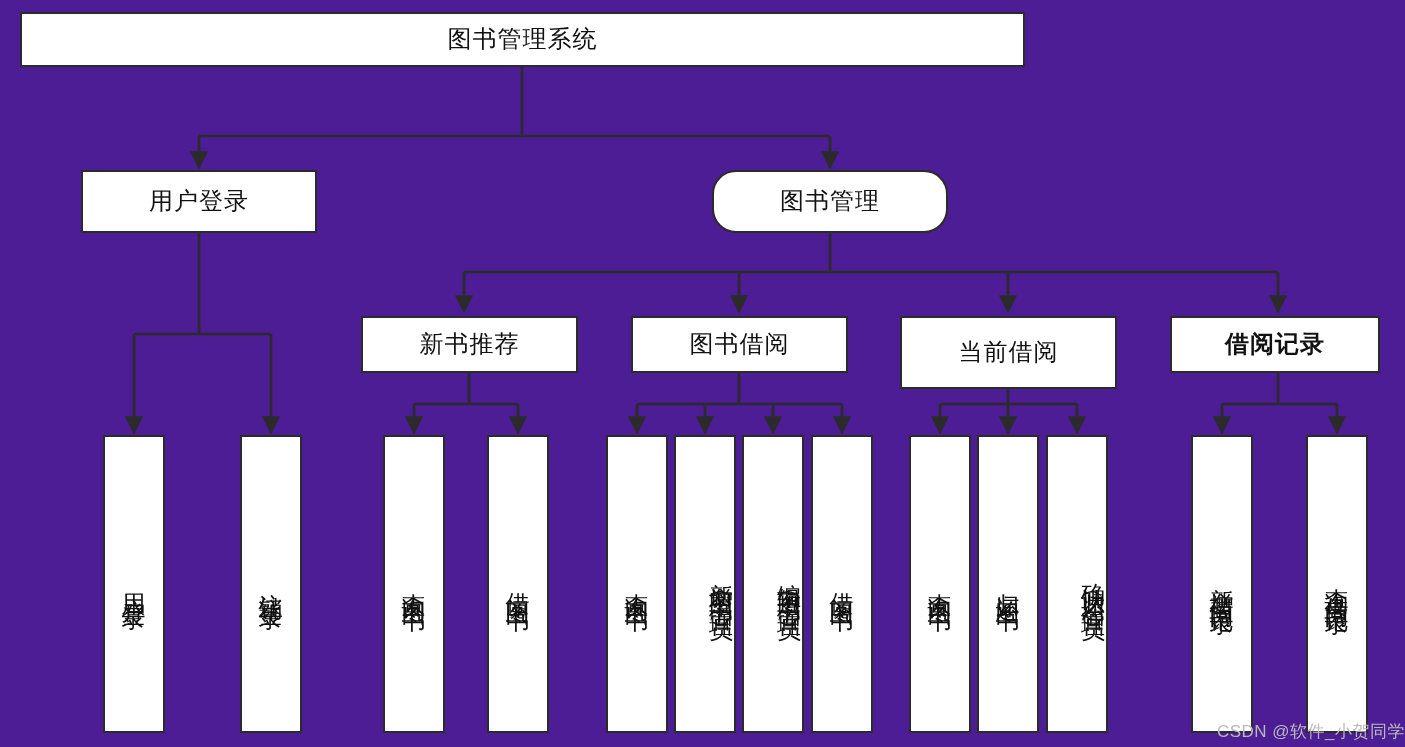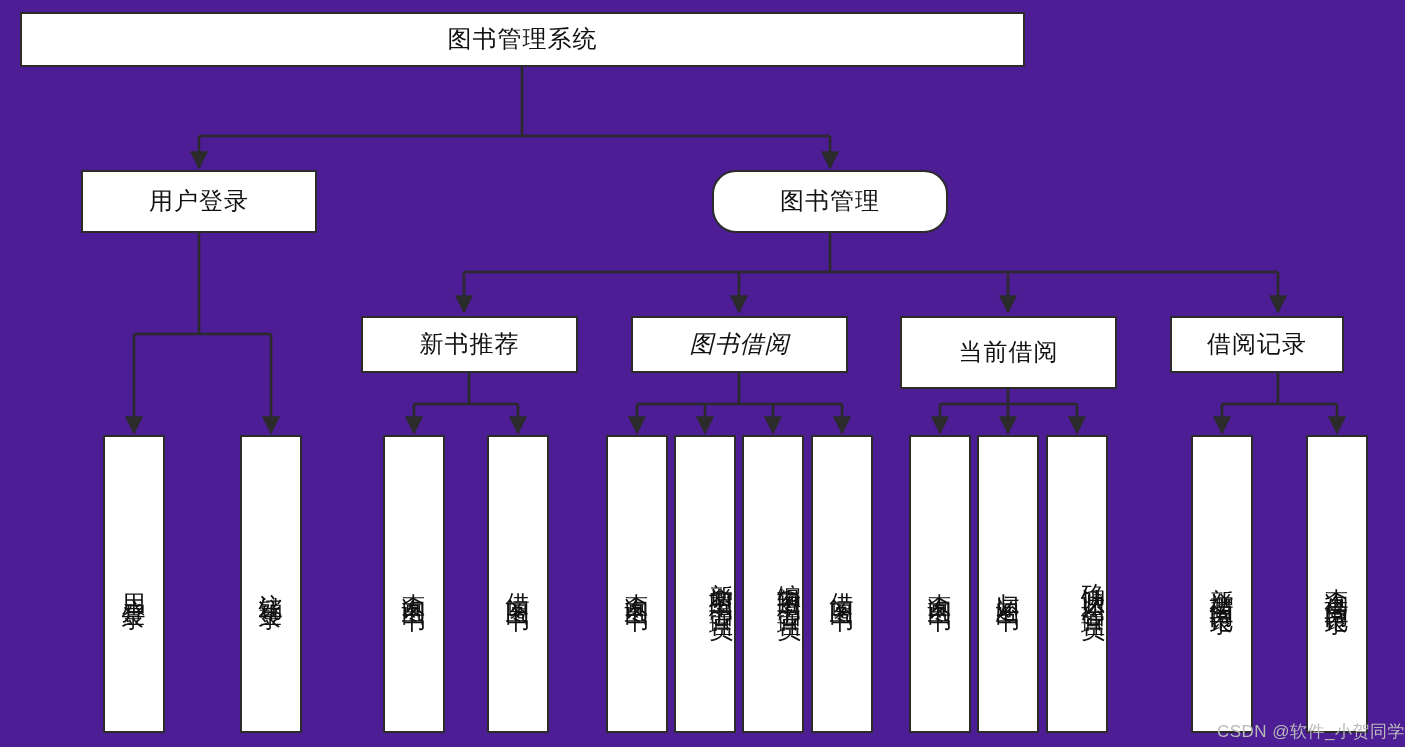--- a/index.html
+++ b/index.html
@@ -127,29 +127,29 @@
   </div>
 
   <div class="node node-h" style="left:712px; top:170px; width:236px; height:63px;border-radius:24px;">
     <span>图书管理</span>
   </div>
 
   <div class="node node-h" style="left:361px; top:316px; width:217px; height:57px;font-family:Liberation Serif, serif;">
     <span>新书推荐</span>
   </div>
 
-  <div class="node node-h" style="left:631px; top:316px; width:217px; height:57px;font-style:italic;">
+  <div class="node node-h" style="left:631px; top:316px; width:217px; height:57px;">
     <span>图书借阅</span>
   </div>
 
   <div class="node node-h" style="left:900px; top:316px; width:217px; height:73px;">
     <span>当前借阅</span>
   </div>
 
-  <div class="node node-h" style="left:1170px; top:316px; width:174px; height:57px;">
+  <div class="node node-h" style="left:1170px; top:316px; width:210px; height:57px;font-weight:bold;">
     <span>借阅记录</span>
   </div>
 
   <div class="node node-v" style="left:103px; top:435px; width:62px; height:298px;">
     <span>用户登录</span>
   </div>
 
   <div class="node node-v" style="left:240px; top:435px; width:62px; height:298px;">
     <span>注销登录</span>
   </div>

